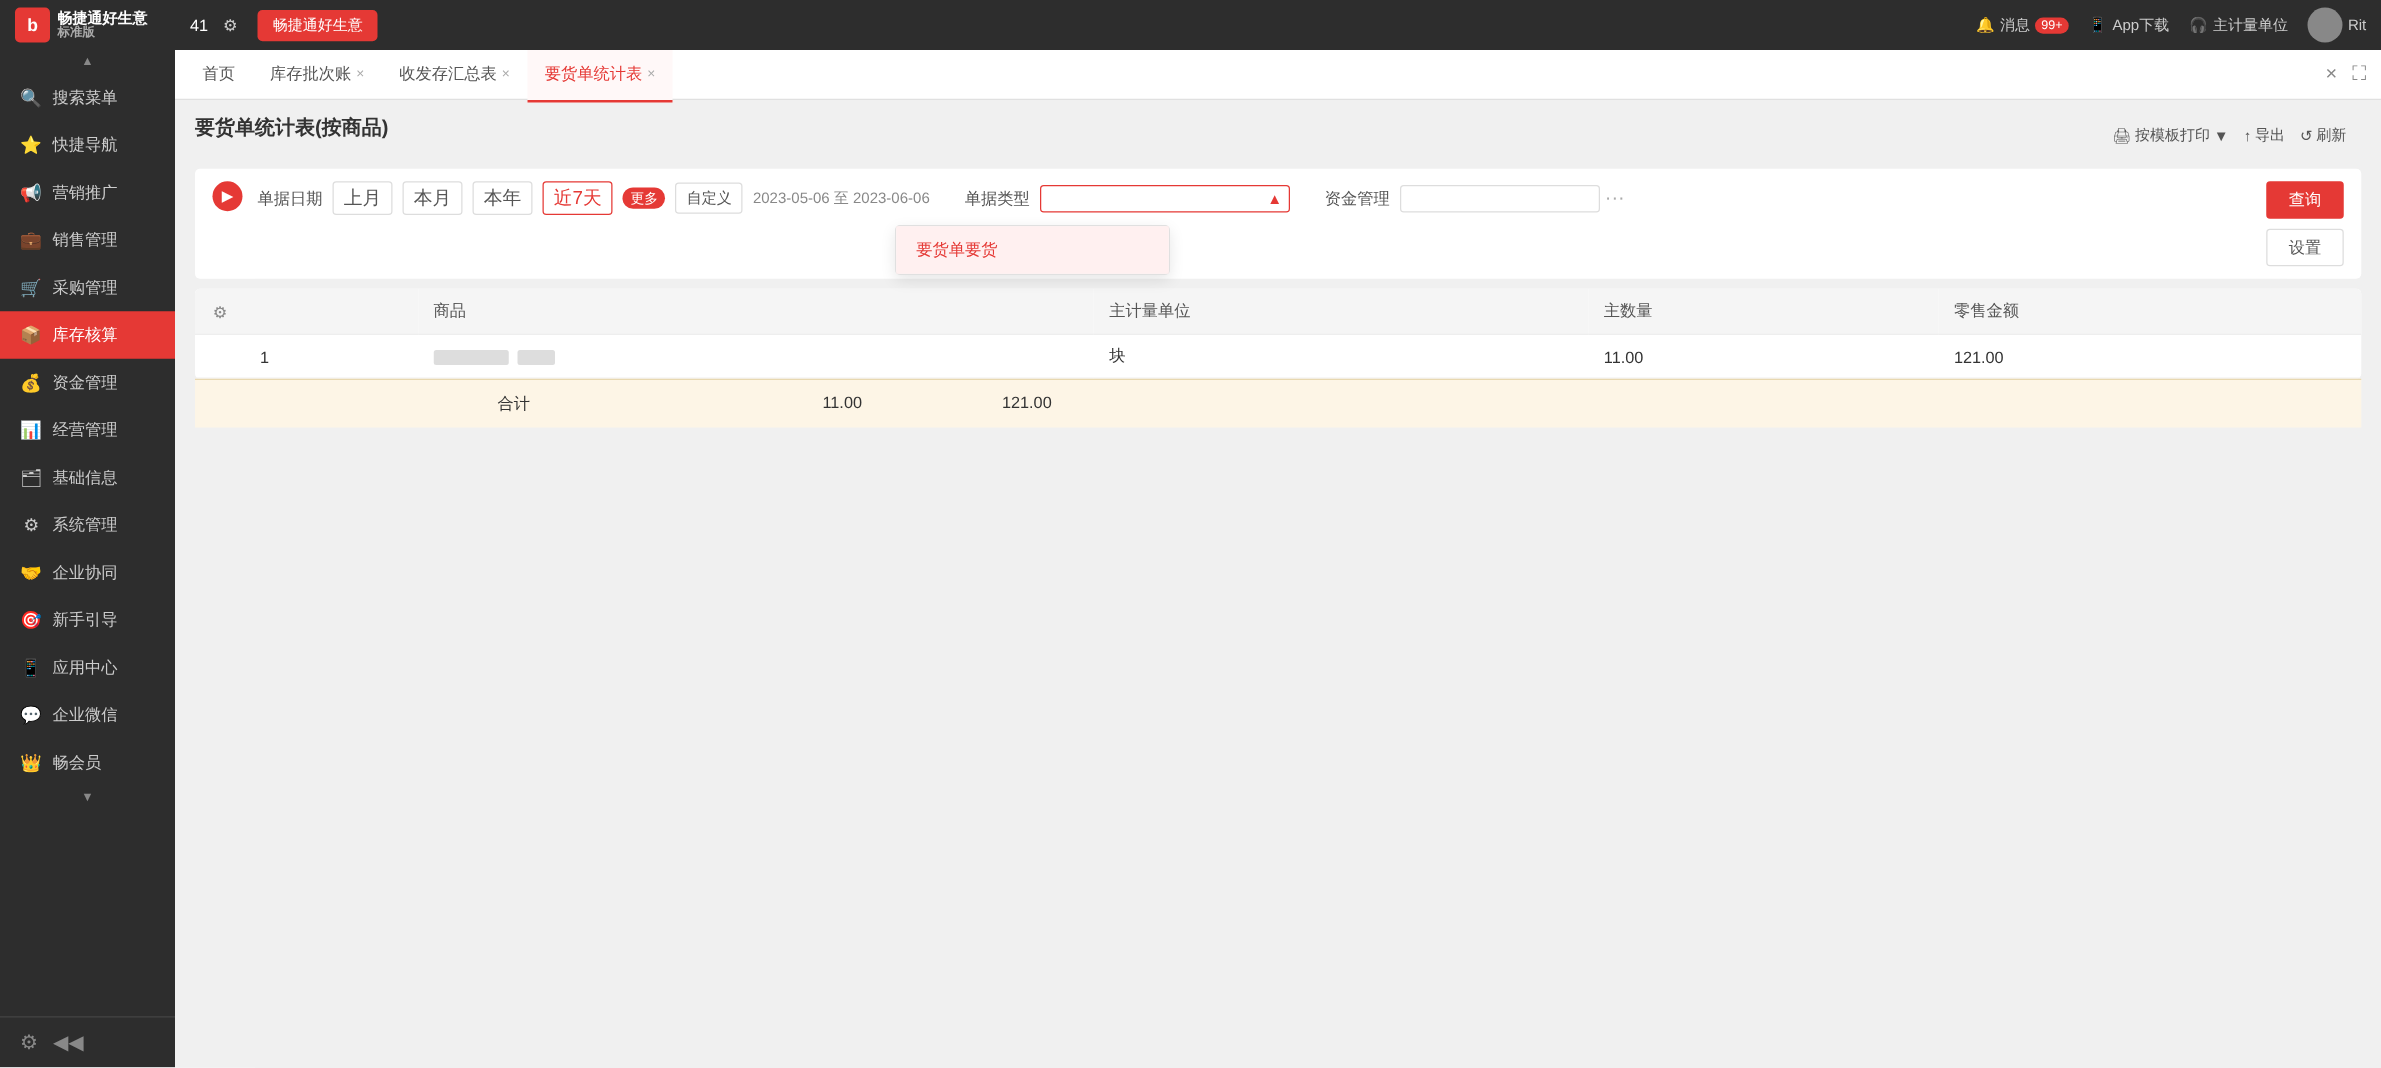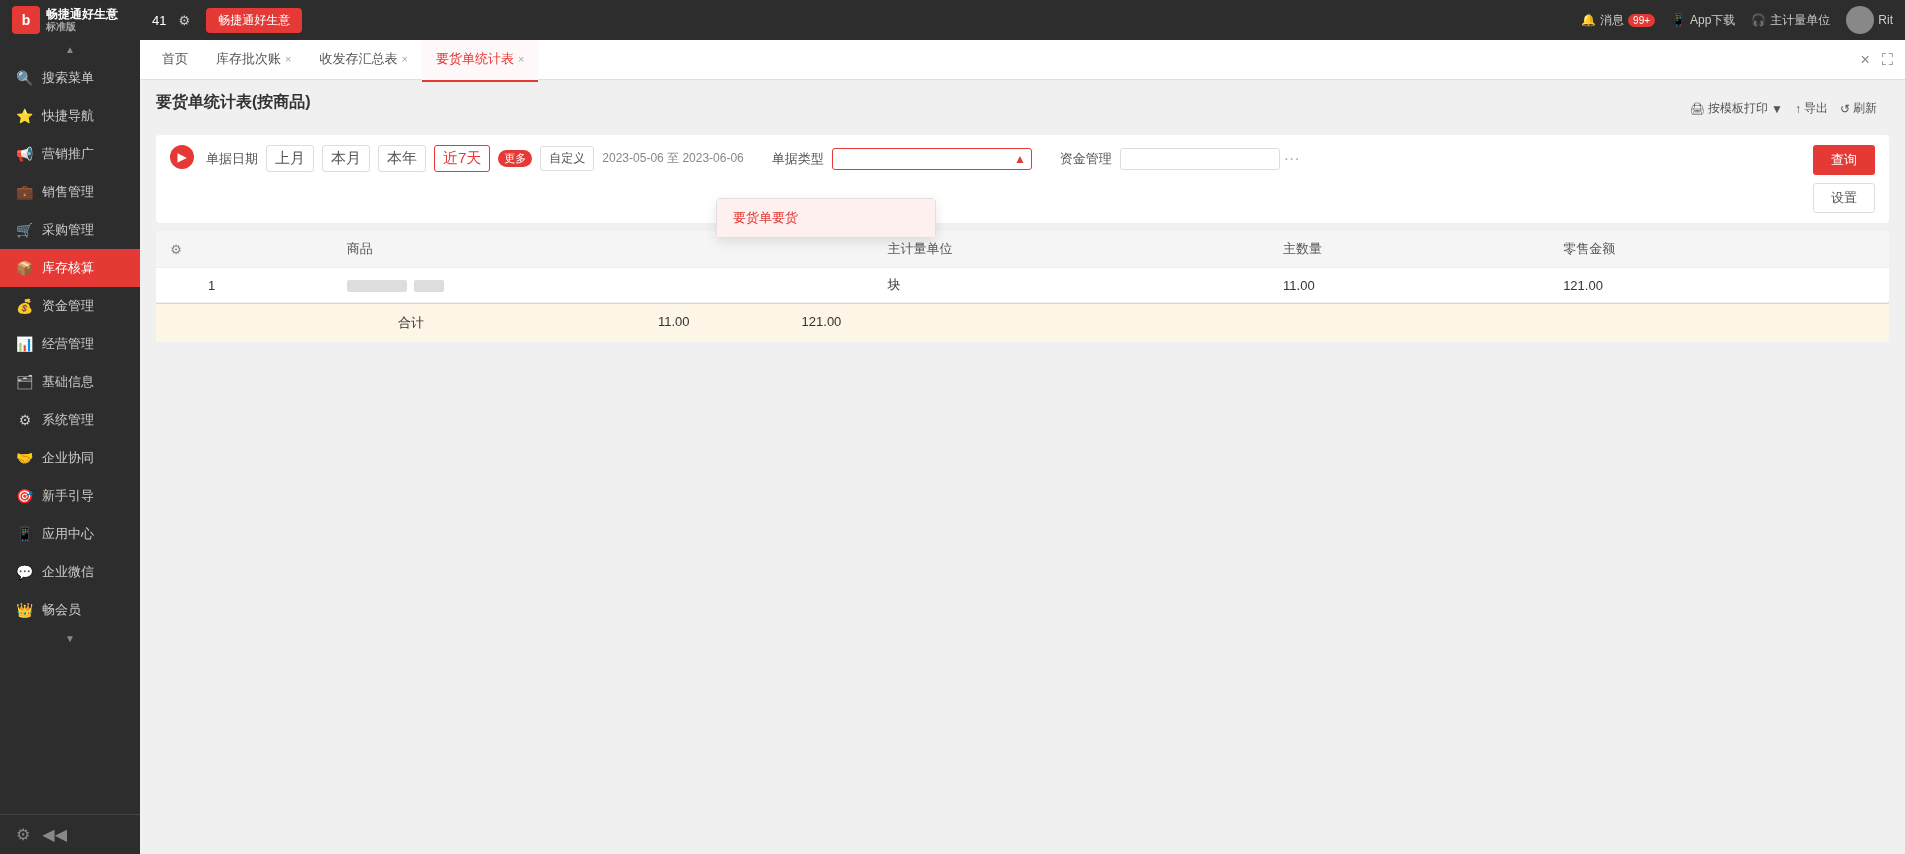--- a/index.html
+++ b/index.html
@@ -276,21 +276,21 @@
           </div>
         </div>
 
         <div class="action-btns">
           <div style="display:flex;flex-direction:column;gap:4px;">
             <button class="btn-query">查询</button>
             <button class="btn-settings">设置</button>
           </div>
         </div>
 
-        <div class="dropdown-menu" style="position:absolute; top:63px; left:560px; z-index:20; width:220px;">
+        <div class="dropdown-menu" style="position:absolute; top:45px; left:560px; z-index:20; width:220px;">
           <div class="dropdown-item selected">
             <span>要货单要货</span>
           </div>
         </div>
       </div>
 
       <div class="table-wrap">
         <table>
           <thead>
             <tr>

